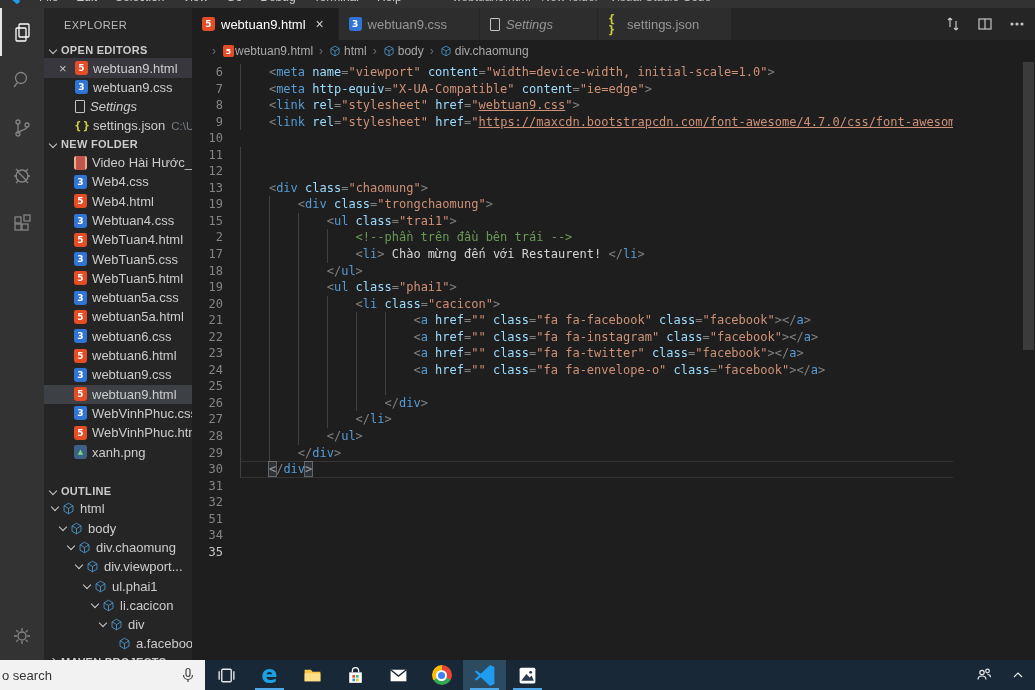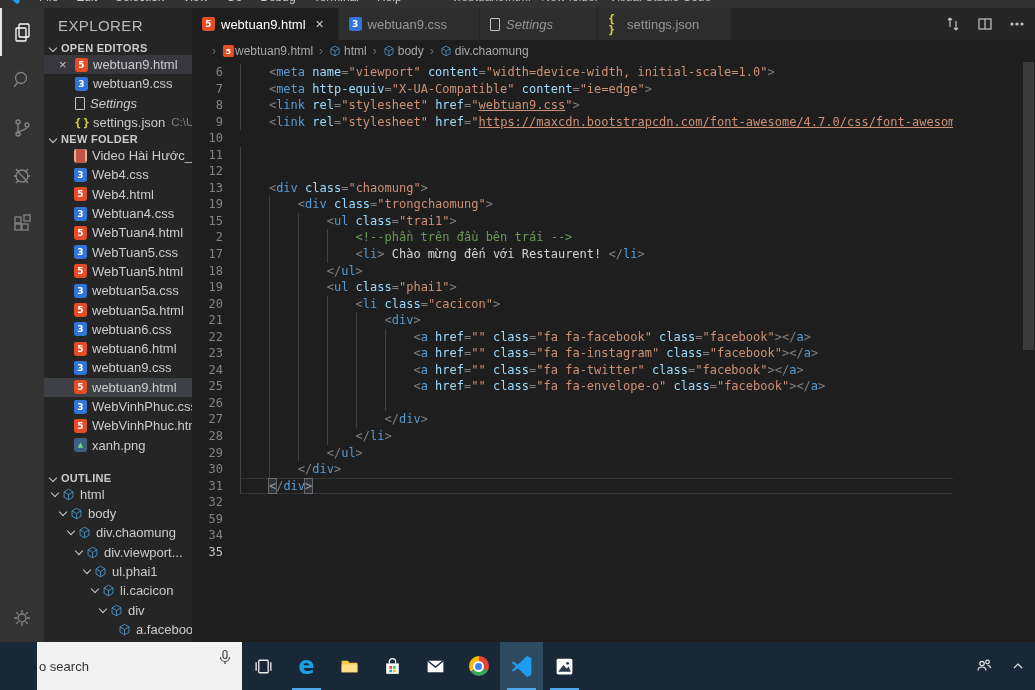--- a/index.html
+++ b/index.html
@@ -23,21 +23,21 @@
   .activitybar { width:44px; background:#333333; display:flex; flex-direction:column; flex:none; }
   .ab-item { height:48px; display:flex; align-items:center; justify-content:center; position:relative; }
   .ab-item svg { width:24px; height:24px; stroke:#858585; fill:none; stroke-width:1.3; }
   .ab-item.active { border-left:2px solid #e7e7e7; }
   .ab-item.active svg { stroke:#ffffff; }
   .ab-bottom { margin-top:auto; }
 
   
   .sidebar { width:148px; background:#252526; color:#cccccc; font-size:13px; flex:none;
     display:flex; flex-direction:column; overflow:hidden; }
-  .sb-title { height:33px; line-height:35px; padding-left:14px; font-size:15px; color:#bbbbbb; letter-spacing:.4px; }
+  .sb-title { height:33px; line-height:35px; padding-left:20px; font-size:11px; color:#bbbbbb; letter-spacing:.4px; }
   .sec-head { height:19px; display:flex; align-items:center; font-size:11px; font-weight:bold;
     color:#cccccc; letter-spacing:.3px; }
   .sec-head .chev { margin:0 5px 0 6px; }
   .chev { width:6px; height:6px; border-right:1px solid #cccccc; border-bottom:1px solid #cccccc;
     transform:rotate(45deg); display:inline-block; flex:none; margin-top:-3px; }
   .chev[data-chev="right"] { transform:rotate(-45deg); }
   .chev[data-chev="none"] { visibility:hidden; }
 
   .row { height:19.3px; display:flex; align-items:center; white-space:nowrap; overflow:hidden; }
   .oe-row { padding-left:15px; }
@@ -105,21 +105,21 @@
   .tok-str{color:#ce9178} .tok-txt{color:#d4d4d4} .tok-com{color:#6a9955}
   .tok-lnk{color:#ce9178; text-decoration:underline}
   .tok-pbm{color:#9f9f9f; outline:1px solid rgba(160,160,160,.55); background:rgba(90,113,140,.25)}
 
   .minimap { position:absolute; top:0; right:13px; width:69px; bottom:0; overflow:hidden; }
   .mm-scale { transform:scale(.2); transform-origin:0 0; width:500%; }
   .vscroll { position:absolute; right:0; top:0; bottom:0; width:13px; }
   .vthumb { position:absolute; left:1px; right:1px; top:0; height:288px; background:rgba(121,121,121,.32); }
 
   
-  .taskbar { height:48px; background:#182837; display:flex; align-items:stretch; flex:none;padding-left:37px; }
+  .taskbar { height:30px; background:#182837; display:flex; align-items:stretch; flex:none; }
   .tb-search { width:205px; background:#f2f2f2; display:flex; align-items:center; flex:none; position:relative; }
   .tb-search-text { color:#333; font-size:13px; padding-left:2px; }
   .tb-mic { position:absolute; right:8px; top:6px; width:18px; height:18px; }
   .tb-mic svg { width:18px; height:18px; stroke:#444; fill:none; stroke-width:1.2; }
   .app { width:43px; display:flex; align-items:center; justify-content:center; position:relative; }
   .app.running::after { content:""; position:absolute; left:7px; right:7px; bottom:0; height:2px; background:#4da6e8; }
   .app.active { background:#2c4a60; }
   .app svg { width:21px; height:21px; }
   .edge-e { font:bold 24px "DejaVu Sans",sans-serif; color:#1ba1e2; line-height:21px; }
   .chrome { width:20px; height:20px; border-radius:50%; position:relative;
@@ -507,41 +507,40 @@
             <div class="gl">23</div>
             <div class="gl">24</div>
             <div class="gl">25</div>
             <div class="gl">26</div>
             <div class="gl">27</div>
             <div class="gl">28</div>
             <div class="gl">29</div>
             <div class="gl">30</div>
             <div class="gl">31</div>
             <div class="gl">32</div>
-            <div class="gl">59</div>
+            <div class="gl">51</div>
             <div class="gl">34</div>
             <div class="gl cur">35</div>
           </div>
         <div class="code-content">
             <div class="code-line"><span class="guide" style="left: 0px;"></span><span class="tok-p">    &lt;</span><span class="tok-tag">meta</span><span class="tok-txt"> </span><span class="tok-attr">name</span><span class="tok-p">=</span><span class="tok-str">"viewport"</span><span class="tok-txt"> </span><span class="tok-attr">content</span><span class="tok-p">=</span><span class="tok-str">"width=device-width, initial-scale=1.0"</span><span class="tok-p">&gt;</span></div>
             <div class="code-line"><span class="guide" style="left: 0px;"></span><span class="tok-p">    &lt;</span><span class="tok-tag">meta</span><span class="tok-txt"> </span><span class="tok-attr">http-equiv</span><span class="tok-p">=</span><span class="tok-str">"X-UA-Compatible"</span><span class="tok-txt"> </span><span class="tok-attr">content</span><span class="tok-p">=</span><span class="tok-str">"ie=edge"</span><span class="tok-p">&gt;</span></div>
             <div class="code-line"><span class="guide" style="left: 0px;"></span><span class="tok-p">    &lt;</span><span class="tok-tag">link</span><span class="tok-txt"> </span><span class="tok-attr">rel</span><span class="tok-p">=</span><span class="tok-str">"stylesheet"</span><span class="tok-txt"> </span><span class="tok-attr">href</span><span class="tok-p">=</span><span class="tok-str">"</span><span class="tok-lnk">webtuan9.css</span><span class="tok-str">"</span><span class="tok-p">&gt;</span></div>
             <div class="code-line"><span class="guide" style="left: 0px;"></span><span class="tok-p">    &lt;</span><span class="tok-tag">link</span><span class="tok-txt"> </span><span class="tok-attr">rel</span><span class="tok-p">=</span><span class="tok-str">"stylesheet"</span><span class="tok-txt"> </span><span class="tok-attr">href</span><span class="tok-p">=</span><span class="tok-str">"</span><span class="tok-lnk">https://maxcdn.bootstrapcdn.com/font-awesome/4.7.0/css/font-awesome.min</span></div>
             <div class="code-line"></div>
             <div class="code-line"><span class="guide" style="left: 0px;"></span></div>
             <div class="code-line"><span class="guide" style="left: 0px;"></span></div>
             <div class="code-line"><span class="guide" style="left: 0px;"></span><span class="tok-p">    &lt;</span><span class="tok-tag">div</span><span class="tok-txt"> </span><span class="tok-attr">class</span><span class="tok-p">=</span><span class="tok-str">"chaomung"</span><span class="tok-p">&gt;</span></div>
             <div class="code-line"><span class="guide" style="left: 0px;"></span><span class="guide" style="left: 28.9px;"></span><span class="tok-p">        &lt;</span><span class="tok-tag">div</span><span class="tok-txt"> </span><span class="tok-attr">class</span><span class="tok-p">=</span><span class="tok-str">"trongchaomung"</span><span class="tok-p">&gt;</span></div>
             <div class="code-line"><span class="guide" style="left: 0px;"></span><span class="guide" style="left: 28.9px;"></span><span class="guide" style="left: 57.8px;"></span><span class="tok-p">            &lt;</span><span class="tok-tag">ul</span><span class="tok-txt"> </span><span class="tok-attr">class</span><span class="tok-p">=</span><span class="tok-str">"trai1"</span><span class="tok-p">&gt;</span></div>
             <div class="code-line"><span class="guide" style="left: 0px;"></span><span class="guide" style="left: 28.9px;"></span><span class="guide" style="left: 57.8px;"></span><span class="guide" style="left: 86.7px;"></span><span class="tok-com">                &lt;!--phần trên đầu bên trái --&gt;</span></div>
             <div class="code-line"><span class="guide" style="left: 0px;"></span><span class="guide" style="left: 28.9px;"></span><span class="guide" style="left: 57.8px;"></span><span class="guide" style="left: 86.7px;"></span><span class="tok-p">                &lt;</span><span class="tok-tag">li</span><span class="tok-p">&gt;</span><span class="tok-txt"> Chào mừng đến với Restaurent! </span><span class="tok-p">&lt;/</span><span class="tok-tag">li</span><span class="tok-p">&gt;</span></div>
             <div class="code-line"><span class="guide" style="left: 0px;"></span><span class="guide" style="left: 28.9px;"></span><span class="guide" style="left: 57.8px;"></span><span class="tok-p">            &lt;/</span><span class="tok-tag">ul</span><span class="tok-p">&gt;</span></div>
             <div class="code-line"><span class="guide" style="left: 0px;"></span><span class="guide" style="left: 28.9px;"></span><span class="guide" style="left: 57.8px;"></span><span class="tok-p">            &lt;</span><span class="tok-tag">ul</span><span class="tok-txt"> </span><span class="tok-attr">class</span><span class="tok-p">=</span><span class="tok-str">"phai1"</span><span class="tok-p">&gt;</span></div>
             <div class="code-line"><span class="guide" style="left: 0px;"></span><span class="guide" style="left: 28.9px;"></span><span class="guide" style="left: 57.8px;"></span><span class="guide" style="left: 86.7px;"></span><span class="tok-p">                &lt;</span><span class="tok-tag">li</span><span class="tok-txt"> </span><span class="tok-attr">class</span><span class="tok-p">=</span><span class="tok-str">"cacicon"</span><span class="tok-p">&gt;</span></div>
-            <div class="code-line"><span class="guide" style="left: 0px;"></span><span class="guide" style="left: 28.9px;"></span><span class="guide" style="left: 57.8px;"></span><span class="guide" style="left: 86.7px;"></span><span class="guide" style="left: 115.6px;"></span><span class="tok-p">                    &lt;</span><span class="tok-tag">div</span><span class="tok-p">&gt;</span></div>
             <div class="code-line"><span class="guide" style="left: 0px;"></span><span class="guide" style="left: 28.9px;"></span><span class="guide" style="left: 57.8px;"></span><span class="guide" style="left: 86.7px;"></span><span class="guide" style="left: 115.6px;"></span><span class="guide" style="left: 144.5px;"></span><span class="tok-p">                        &lt;</span><span class="tok-tag">a</span><span class="tok-txt"> </span><span class="tok-attr">href</span><span class="tok-p">=</span><span class="tok-str">""</span><span class="tok-txt"> </span><span class="tok-attr">class</span><span class="tok-p">=</span><span class="tok-str">"fa fa-facebook"</span><span class="tok-txt"> </span><span class="tok-attr">class</span><span class="tok-p">=</span><span class="tok-str">"facebook"</span><span class="tok-p">&gt;&lt;/</span><span class="tok-tag">a</span><span class="tok-p">&gt;</span></div>
             <div class="code-line"><span class="guide" style="left: 0px;"></span><span class="guide" style="left: 28.9px;"></span><span class="guide" style="left: 57.8px;"></span><span class="guide" style="left: 86.7px;"></span><span class="guide" style="left: 115.6px;"></span><span class="guide" style="left: 144.5px;"></span><span class="tok-p">                        &lt;</span><span class="tok-tag">a</span><span class="tok-txt"> </span><span class="tok-attr">href</span><span class="tok-p">=</span><span class="tok-str">""</span><span class="tok-txt"> </span><span class="tok-attr">class</span><span class="tok-p">=</span><span class="tok-str">"fa fa-instagram"</span><span class="tok-txt"> </span><span class="tok-attr">class</span><span class="tok-p">=</span><span class="tok-str">"facebook"</span><span class="tok-p">&gt;&lt;/</span><span class="tok-tag">a</span><span class="tok-p">&gt;</span></div>
             <div class="code-line"><span class="guide" style="left: 0px;"></span><span class="guide" style="left: 28.9px;"></span><span class="guide" style="left: 57.8px;"></span><span class="guide" style="left: 86.7px;"></span><span class="guide" style="left: 115.6px;"></span><span class="guide" style="left: 144.5px;"></span><span class="tok-p">                        &lt;</span><span class="tok-tag">a</span><span class="tok-txt"> </span><span class="tok-attr">href</span><span class="tok-p">=</span><span class="tok-str">""</span><span class="tok-txt"> </span><span class="tok-attr">class</span><span class="tok-p">=</span><span class="tok-str">"fa fa-twitter"</span><span class="tok-txt"> </span><span class="tok-attr">class</span><span class="tok-p">=</span><span class="tok-str">"facebook"</span><span class="tok-p">&gt;&lt;/</span><span class="tok-tag">a</span><span class="tok-p">&gt;</span></div>
             <div class="code-line"><span class="guide" style="left: 0px;"></span><span class="guide" style="left: 28.9px;"></span><span class="guide" style="left: 57.8px;"></span><span class="guide" style="left: 86.7px;"></span><span class="guide" style="left: 115.6px;"></span><span class="guide" style="left: 144.5px;"></span><span class="tok-p">                        &lt;</span><span class="tok-tag">a</span><span class="tok-txt"> </span><span class="tok-attr">href</span><span class="tok-p">=</span><span class="tok-str">""</span><span class="tok-txt"> </span><span class="tok-attr">class</span><span class="tok-p">=</span><span class="tok-str">"fa fa-envelope-o"</span><span class="tok-txt"> </span><span class="tok-attr">class</span><span class="tok-p">=</span><span class="tok-str">"facebook"</span><span class="tok-p">&gt;&lt;/</span><span class="tok-tag">a</span><span class="tok-p">&gt;</span></div>
             <div class="code-line"><span class="guide" style="left: 0px;"></span><span class="guide" style="left: 28.9px;"></span><span class="guide" style="left: 57.8px;"></span><span class="guide" style="left: 86.7px;"></span><span class="guide" style="left: 115.6px;"></span><span class="guide" style="left: 144.5px;"></span></div>
             <div class="code-line"><span class="guide" style="left: 0px;"></span><span class="guide" style="left: 28.9px;"></span><span class="guide" style="left: 57.8px;"></span><span class="guide" style="left: 86.7px;"></span><span class="guide" style="left: 115.6px;"></span><span class="tok-p">                    &lt;/</span><span class="tok-tag">div</span><span class="tok-p">&gt;</span></div>
             <div class="code-line"><span class="guide" style="left: 0px;"></span><span class="guide" style="left: 28.9px;"></span><span class="guide" style="left: 57.8px;"></span><span class="guide" style="left: 86.7px;"></span><span class="tok-p">                &lt;/</span><span class="tok-tag">li</span><span class="tok-p">&gt;</span></div>
             <div class="code-line"><span class="guide" style="left: 0px;"></span><span class="guide" style="left: 28.9px;"></span><span class="guide" style="left: 57.8px;"></span><span class="tok-p">            &lt;/</span><span class="tok-tag">ul</span><span class="tok-p">&gt;</span></div>
             <div class="code-line"><span class="guide" style="left: 0px;"></span><span class="guide" style="left: 28.9px;"></span><span class="tok-p">        &lt;/</span><span class="tok-tag">div</span><span class="tok-p">&gt;</span></div>
             <div class="code-line current"><span class="guide" style="left: 0px;"></span><span class="tok-p">    </span><span class="tok-pbm">&lt;</span><span class="tok-p">/</span><span class="tok-tag">div</span><span class="tok-pbm">&gt;</span></div>

